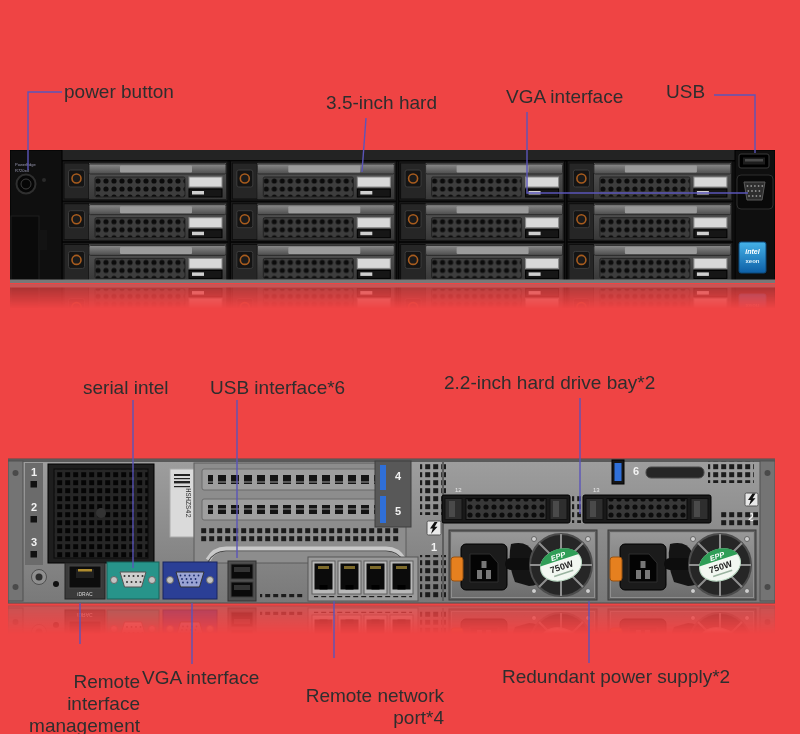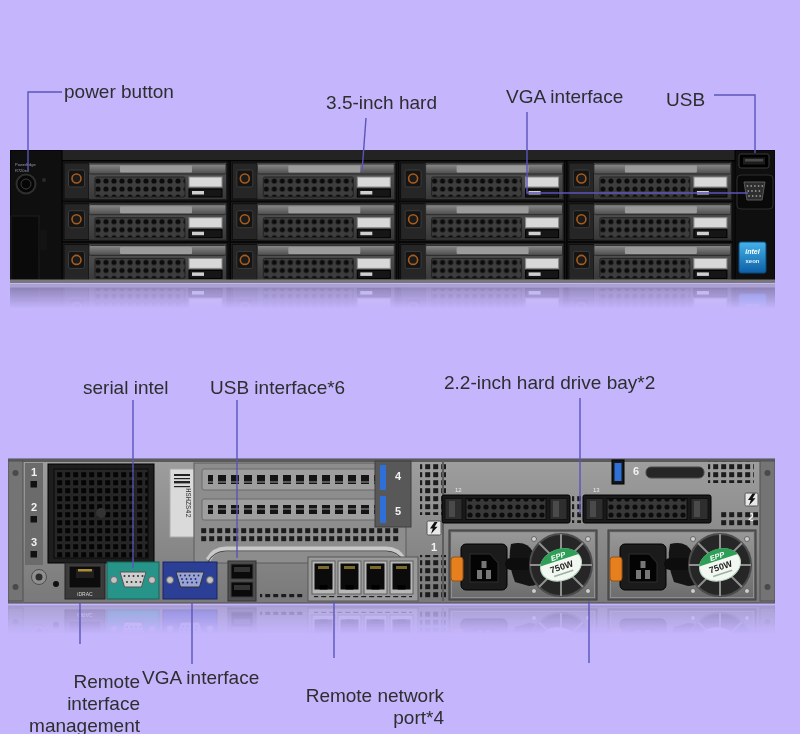--- a/index.html
+++ b/index.html
@@ -1,16 +1,16 @@
 <!DOCTYPE html>
 <html style="--ann: #5b55b9;"><head>
 <meta charset="utf-8">
 <style>
   html,body{margin:0;padding:0;background:#fff;}
-  .canvas{position:relative;width:800px;height:734px;background:#c4b5fd;overflow:hidden;
+  .canvas{position:relative;width:800px;height:734px;background:#ef4444;overflow:hidden;
           font-family:"Liberation Sans",sans-serif;}
   .label{position:absolute;font-size:19px;line-height:22px;color:#2e2e2e;white-space:nowrap;}
   .label.center{text-align:right;white-space:normal;margin-top:24px;}
   .srv{position:absolute;}
   .overlay{position:absolute;left:0;top:0;width:800px;height:734px;z-index:6;pointer-events:none;}
   .ann{fill:none;stroke:var(--ann,#5b55b9);stroke-width:1.4px;}
   .reflection{position:absolute;overflow:hidden;opacity:.4;z-index:1;
      -webkit-mask-image:linear-gradient(to bottom,rgba(0,0,0,.85),transparent 88%);
      mask-image:linear-gradient(to bottom,rgba(0,0,0,.85),transparent 88%);}
   .reflection svg{display:block;transform:scaleY(-1);filter:blur(.6px);}
@@ -29,36 +29,37 @@
 </head>
 <body>
 
 <div class="canvas">
 
   <div class="label" style="left:64px;top:81px;">power button</div>
   <div class="label center" style="left:297px;top:68px;width:140px;">
     <div>3.5-inch hard</div>
   </div>
   <div class="label" style="left:506px;top:86px;">VGA interface</div>
-  <div class="label" style="left:666px;top:89px;">USB</div>
+  <div class="label" style="left:666px;top:81px;">USB</div>
 
   <div class="label" style="left:83px;top:377px;">serial intel</div>
   <div class="label" style="left:210px;top:377px;">USB interface*6</div>
   <div class="label" style="left:444px;top:372px;">2.2-inch hard drive bay*2</div>
 
   <div class="label center" style="left:12px;top:647px;width:128px;">
     <div>Remote</div>
     <div>interface</div>
     <div>management</div>
   </div>
   <div class="label" style="left:142px;top:667px;">VGA interface</div>
   <div class="label center" style="left:288px;top:661px;width:156px;">
     <div>Remote network</div>
     <div>port*4</div>
   </div>
+  <div class="label" style="left:502px;top:666px;">Redundant power supply*2</div>
 
   <svg id="front-server" class="srv" style="left:10px;top:150px;z-index:2;" width="765" height="133" viewBox="0 0 765 133">
     <defs>
       <pattern id="hex" width="8" height="8" patternUnits="userSpaceOnUse">
         <rect width="8" height="8" fill="#3d3d3d"></rect>
           <circle cx="4" cy="4" r="2.6" fill="#0c0c0c"></circle>
       </pattern>
       <linearGradient id="hg" x1="0" y1="0" x2="0" y2="1">
         <stop offset="0" stop-color="#8a8a8a"></stop>
           <stop offset="1" stop-color="#4c4c4c"></stop>

